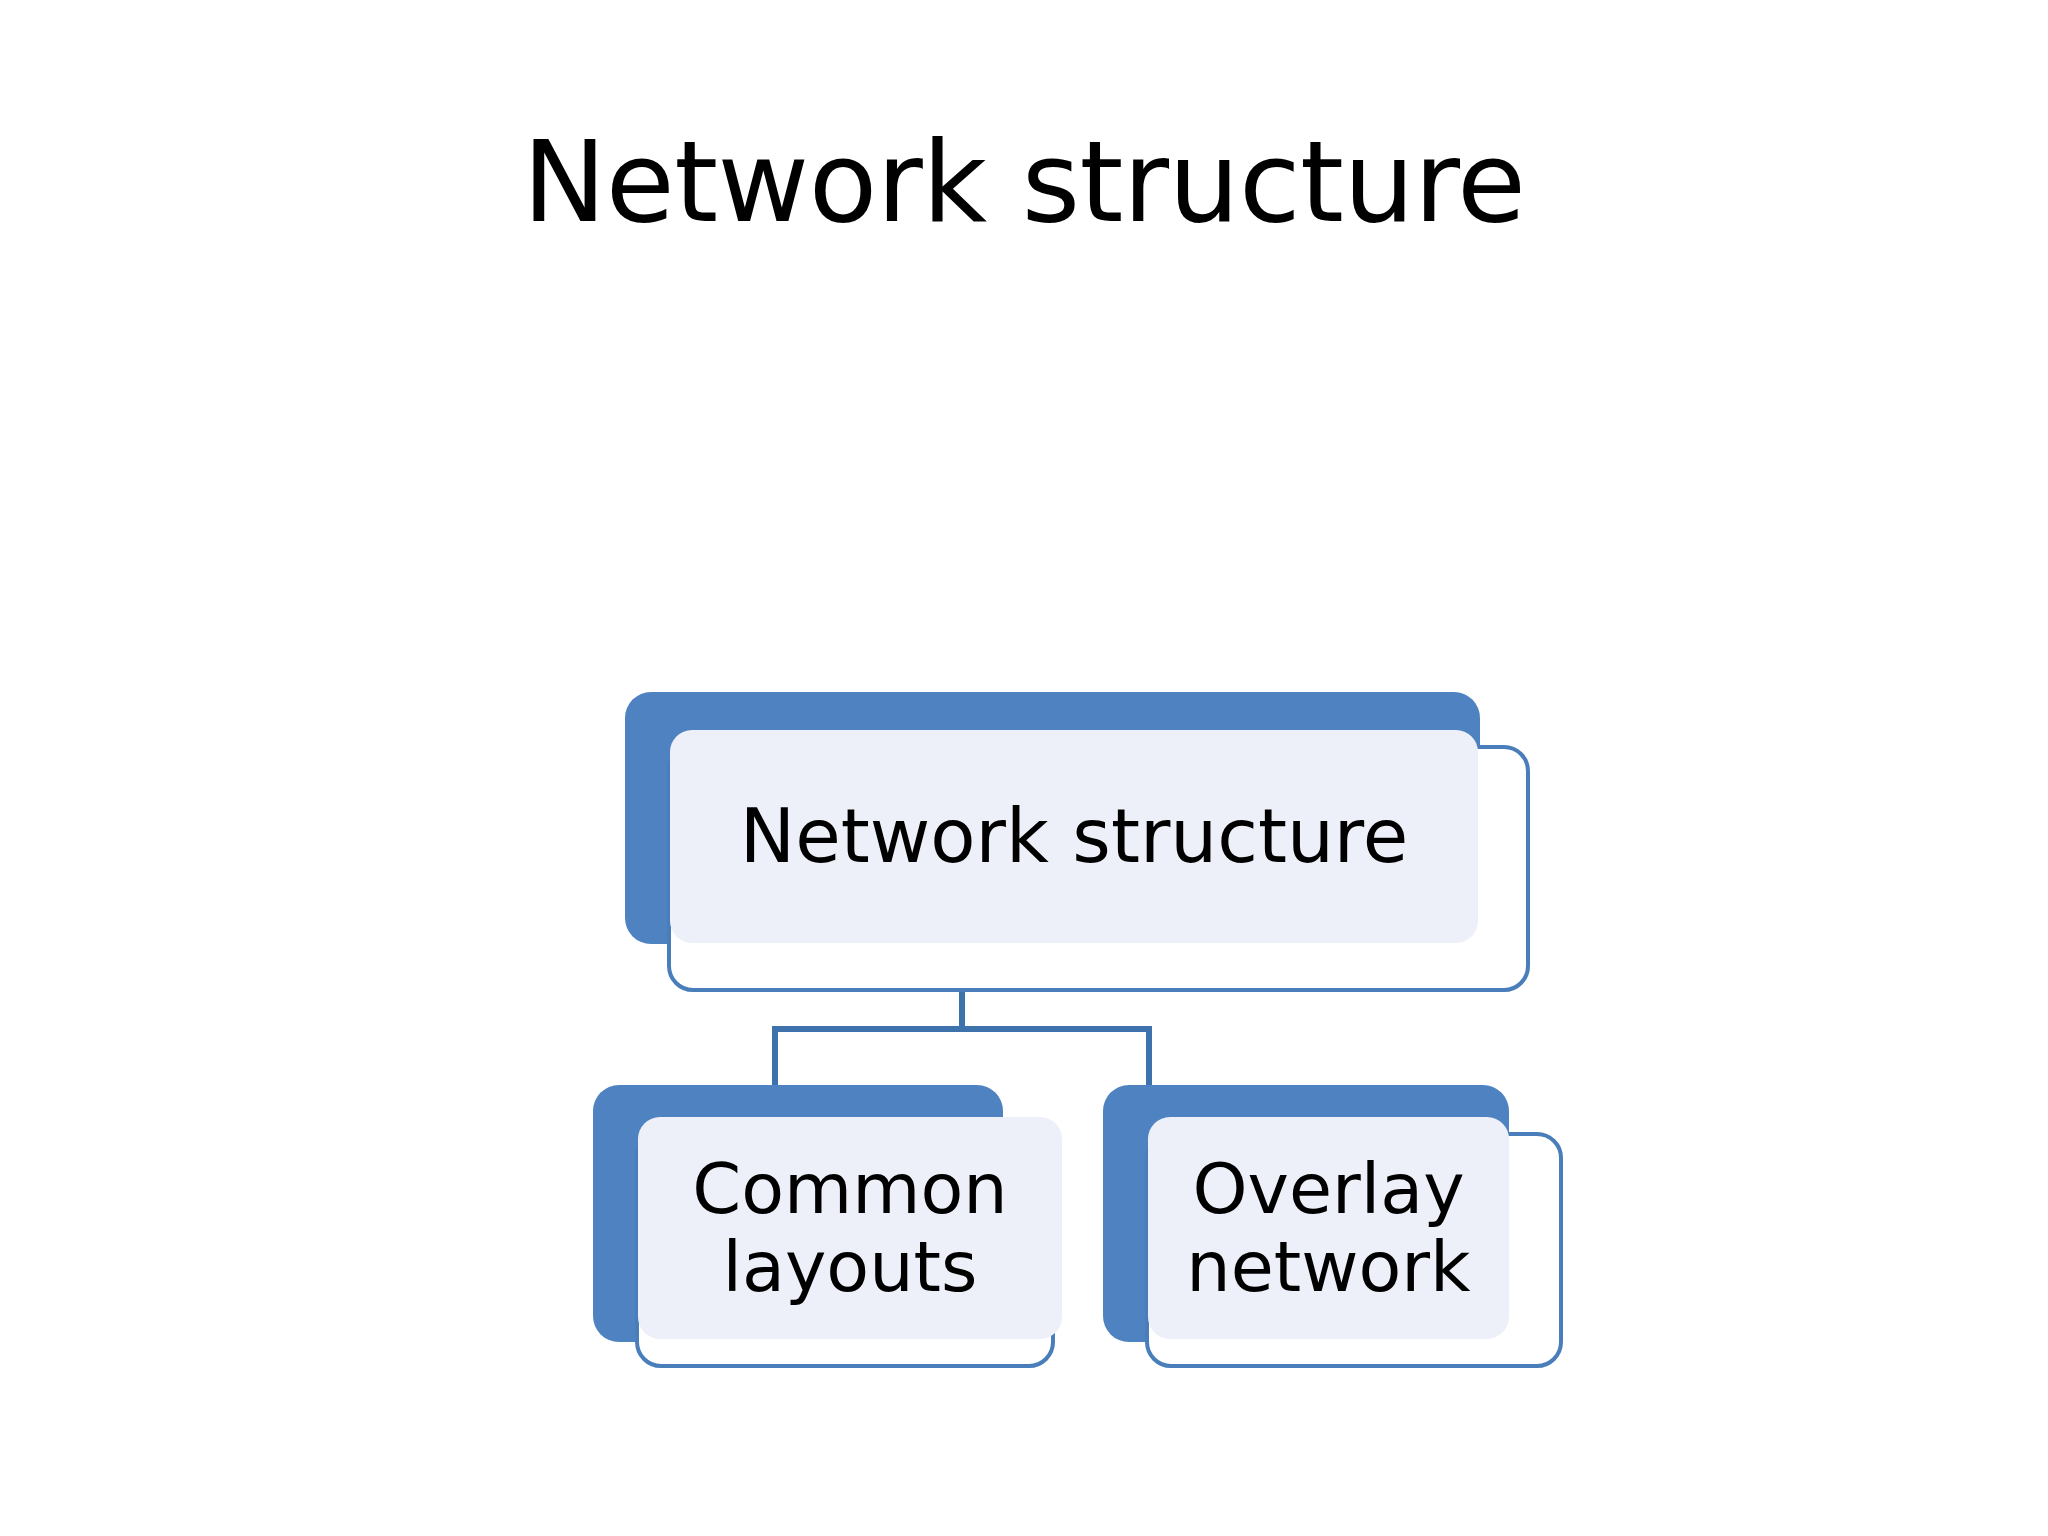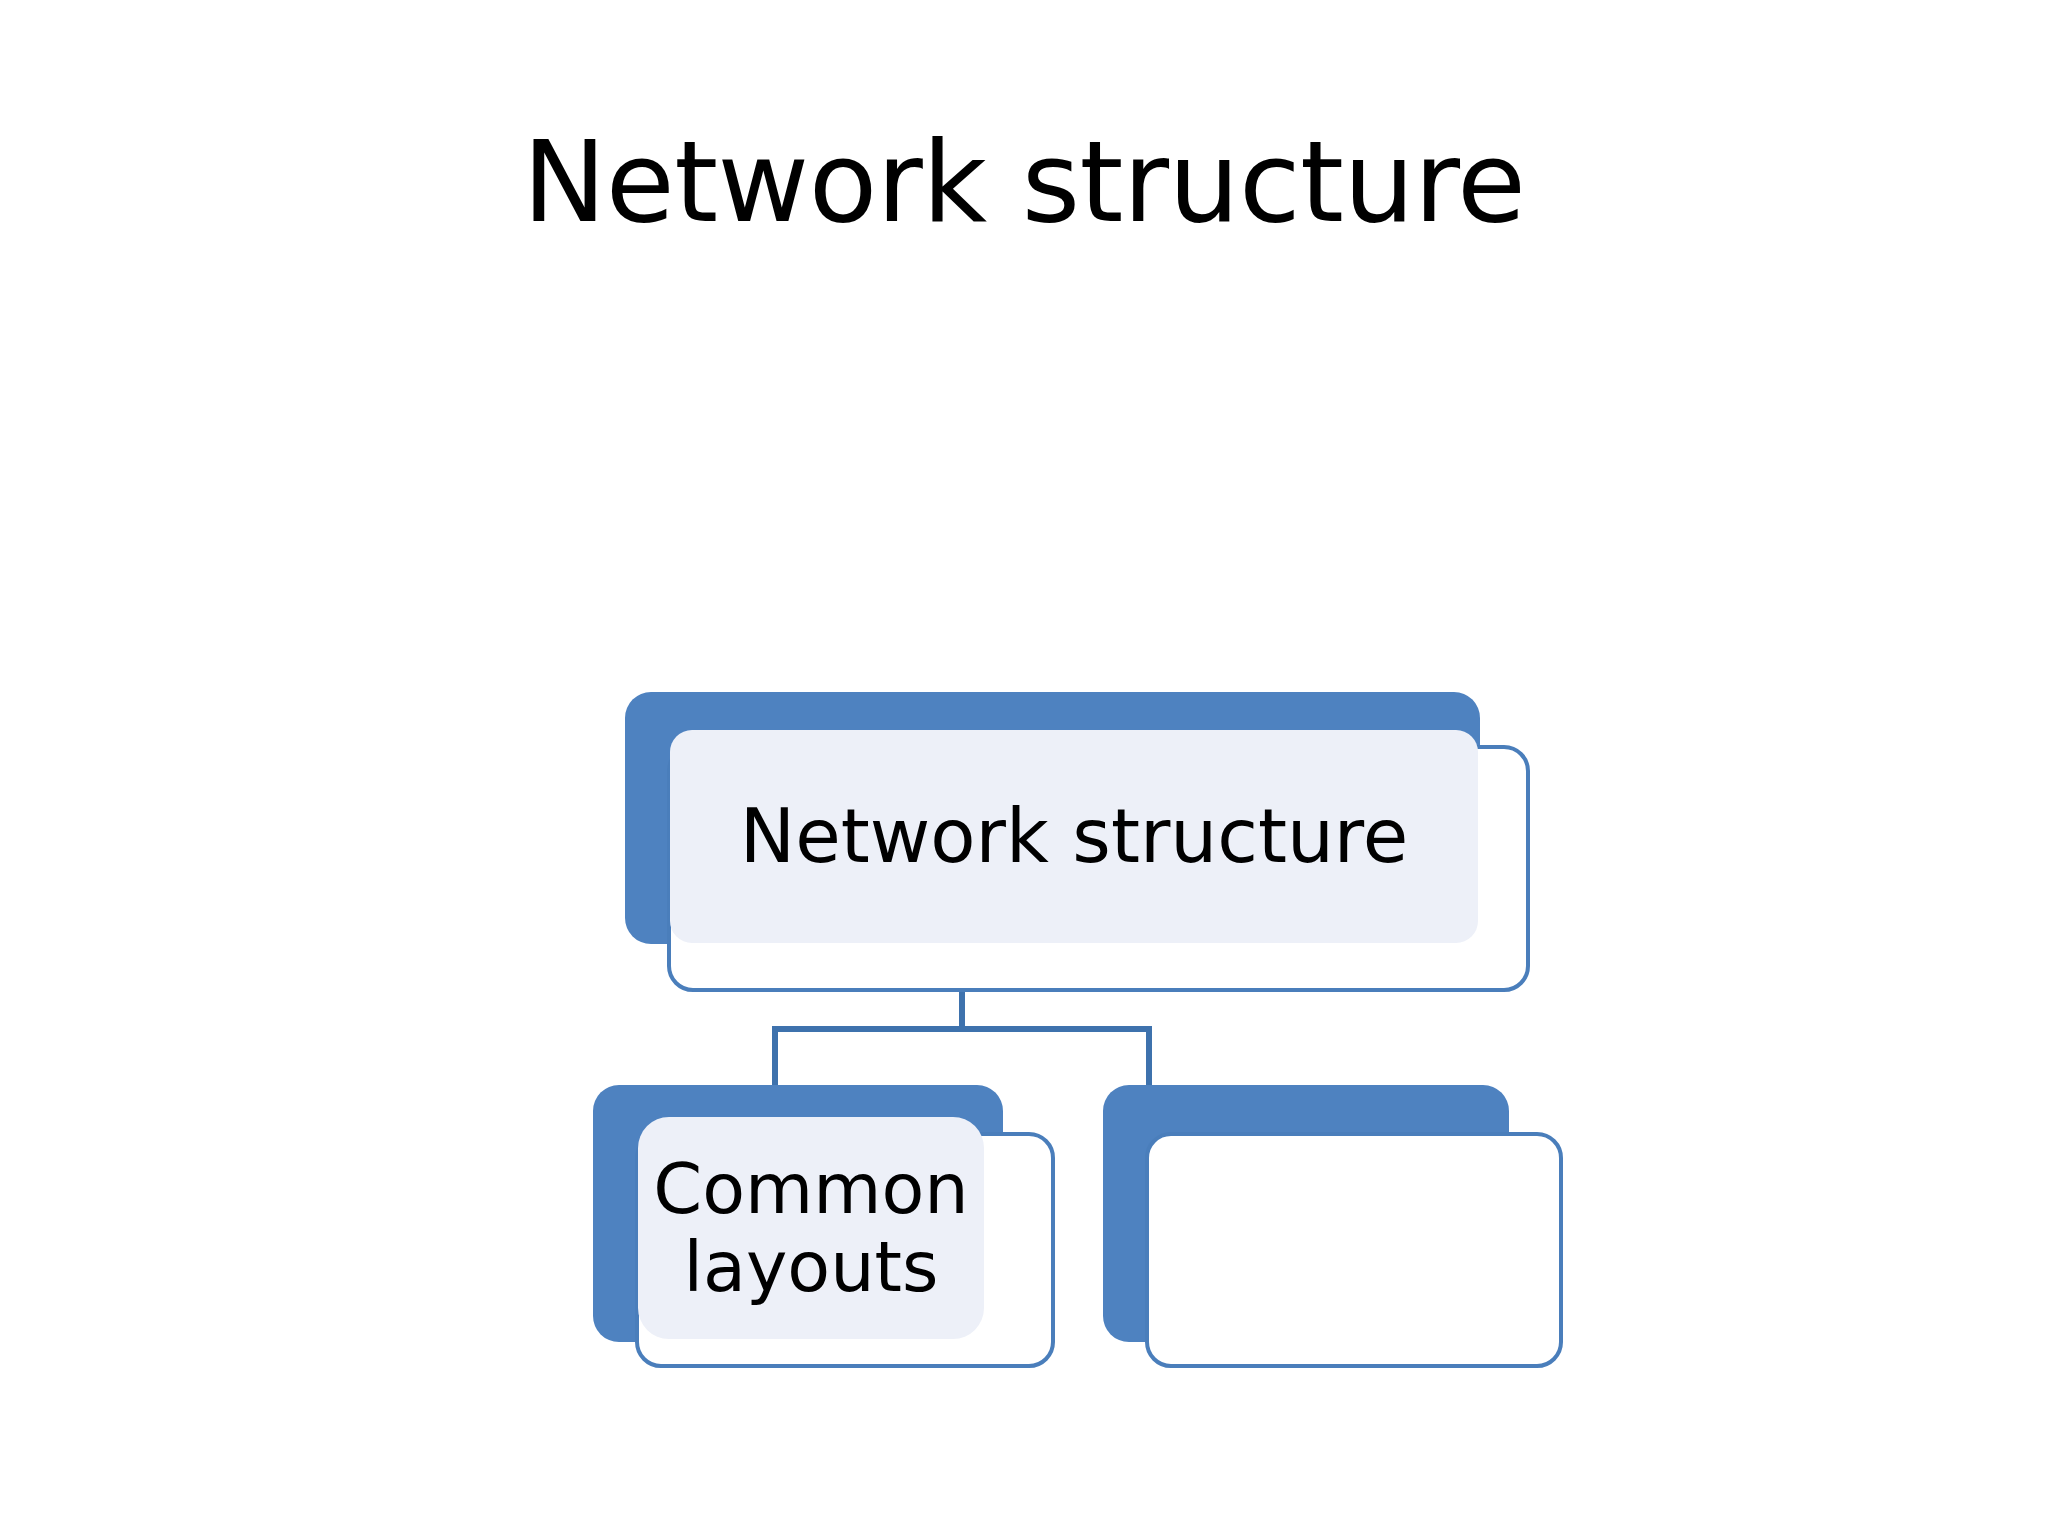--- a/index.html
+++ b/index.html
@@ -86,21 +86,21 @@
   #node-root { left: 0; top: 0; width: 2048px; height: 1536px; }
   #node-root .shadow-block  { left: 625px; top: 692px; width: 855px; height: 252px; }
   #node-root .outline-block { left: 667px; top: 745px; width: 863px; height: 247px; }
   #node-root .fill-block    { left: 670px; top: 730px; width: 808px; height: 213px; }
   #node-root .node-label    { font-size: 74px; }
 
   
   #node-left { left: 0; top: 0; width: 2048px; height: 1536px; }
   #node-left .shadow-block  { left: 593px; top: 1085px; width: 410px; height: 257px; }
   #node-left .outline-block { left: 635px; top: 1132px; width: 420px; height: 236px; }
-  #node-left .fill-block    { left: 638px; top: 1117px; width: 346px; height: 222px; border-radius: 31px; }
+  #node-left .fill-block    { left: 638px; top: 1117px; width: 424px; height: 222px; }
   #node-left .node-label    { font-size: 70px; }
 
   
   #node-right { left: 0; top: 0; width: 2048px; height: 1536px; }
   #node-right .shadow-block  { left: 1103px; top: 1085px; width: 406px; height: 257px; }
   #node-right .outline-block { left: 1145px; top: 1132px; width: 418px; height: 236px; }
   #node-right .fill-block    { left: 1148px; top: 1117px; width: 361px; height: 222px; }
   #node-right .node-label    { font-size: 70px; }
 
   
@@ -151,16 +151,20 @@
       <div class="outline-block"></div>
       <div class="fill-block">
         <span class="node-label">Common
 layouts</span>
       </div>
     </div>
 
     <div id="node-right" class="node">
       <div class="shadow-block"></div>
       <div class="outline-block"></div>
+      <div class="fill-block">
+        <span class="node-label">Overlay
+network</span>
+      </div>
     </div>
 
   </div>
 </div>
 
 </body></html>

